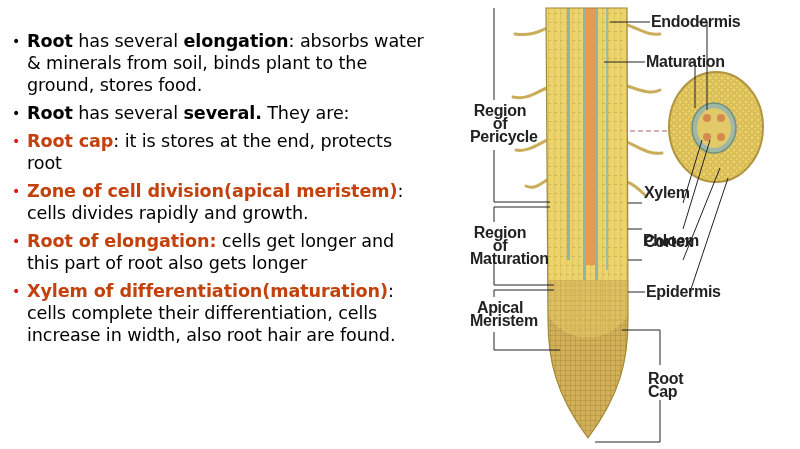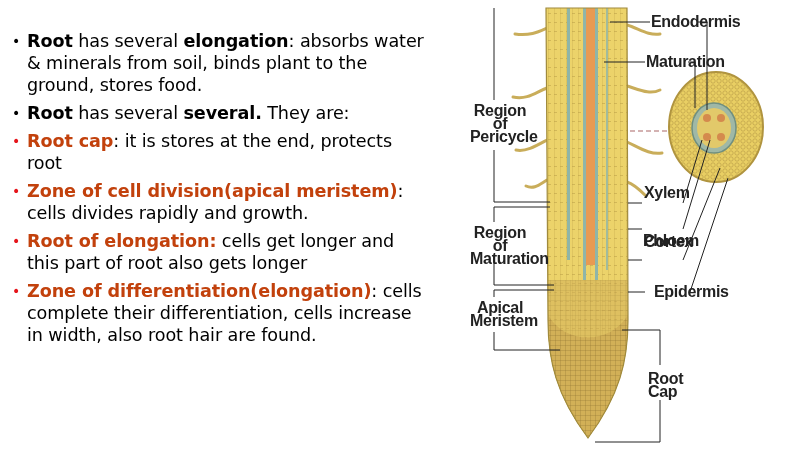--- a/index.html
+++ b/index.html
@@ -32,21 +32,21 @@
   <div class="bullet">
     <span class="dot" style="color:#e5141b">•</span>
     <span class="red">Zone of cell division(apical meristem)</span><span>: cells divides rapidly and growth.</span>
   </div>
   <div class="bullet">
     <span class="dot" style="color:#e5141b">•</span>
     <span class="red">Root of elongation:</span><span> cells get longer and this part of root also gets longer</span>
   </div>
   <div class="bullet">
     <span class="dot" style="color:#e5141b">•</span>
-    <span class="red">Zone of differentiation(elongation)</span><span>: cells complete their differentiation, cells increase in width, also root hair are found.</span>
+    <span class="red">Xylem of differentiation(maturation)</span><span>: cells complete their differentiation, cells increase in width, also root hair are found.</span>
   </div>
 </div>
 
 <div class="diagram">
   <svg width="330" height="449" viewBox="0 0 330 449">
     <defs>
       <pattern id="cells" width="6" height="9" patternUnits="userSpaceOnUse">
         <rect width="6" height="9" fill="#ecd36a"></rect>
         <path d="M0 0 V9 M0 4.5 H3" stroke="#b79a45" stroke-width="0.5" fill="none"></path>
       </pattern>
@@ -145,18 +145,18 @@
   <div class="lbl lbl-c" style="left:0;top:301px;width:60px;text-align:center;">
     <div>Apical</div>
       <div>Meristem</div>
   </div>
 
   <div class="lbl" style="left:181px;top:15px;">Endodermis</div>
   <div class="lbl" style="left:176px;top:55px;">Maturation</div>
   <div class="lbl" style="left:174px;top:186px;">Xylem</div>
   <div class="lbl" style="left:173px;top:234px;">Phloem</div>
   <div class="lbl" style="left:174px;top:235px;">Cortex</div>
-  <div class="lbl" style="left:176px;top:285px;margin-left:8px;">Epidermis</div>
+  <div class="lbl" style="left:176px;top:285px;">Epidermis</div>
   <div class="lbl lbl-c" style="left:178px;top:372px;width:26px;">
     <div>Root</div>
       <div>Cap</div>
   </div>
 </div>
 
 </body></html>

